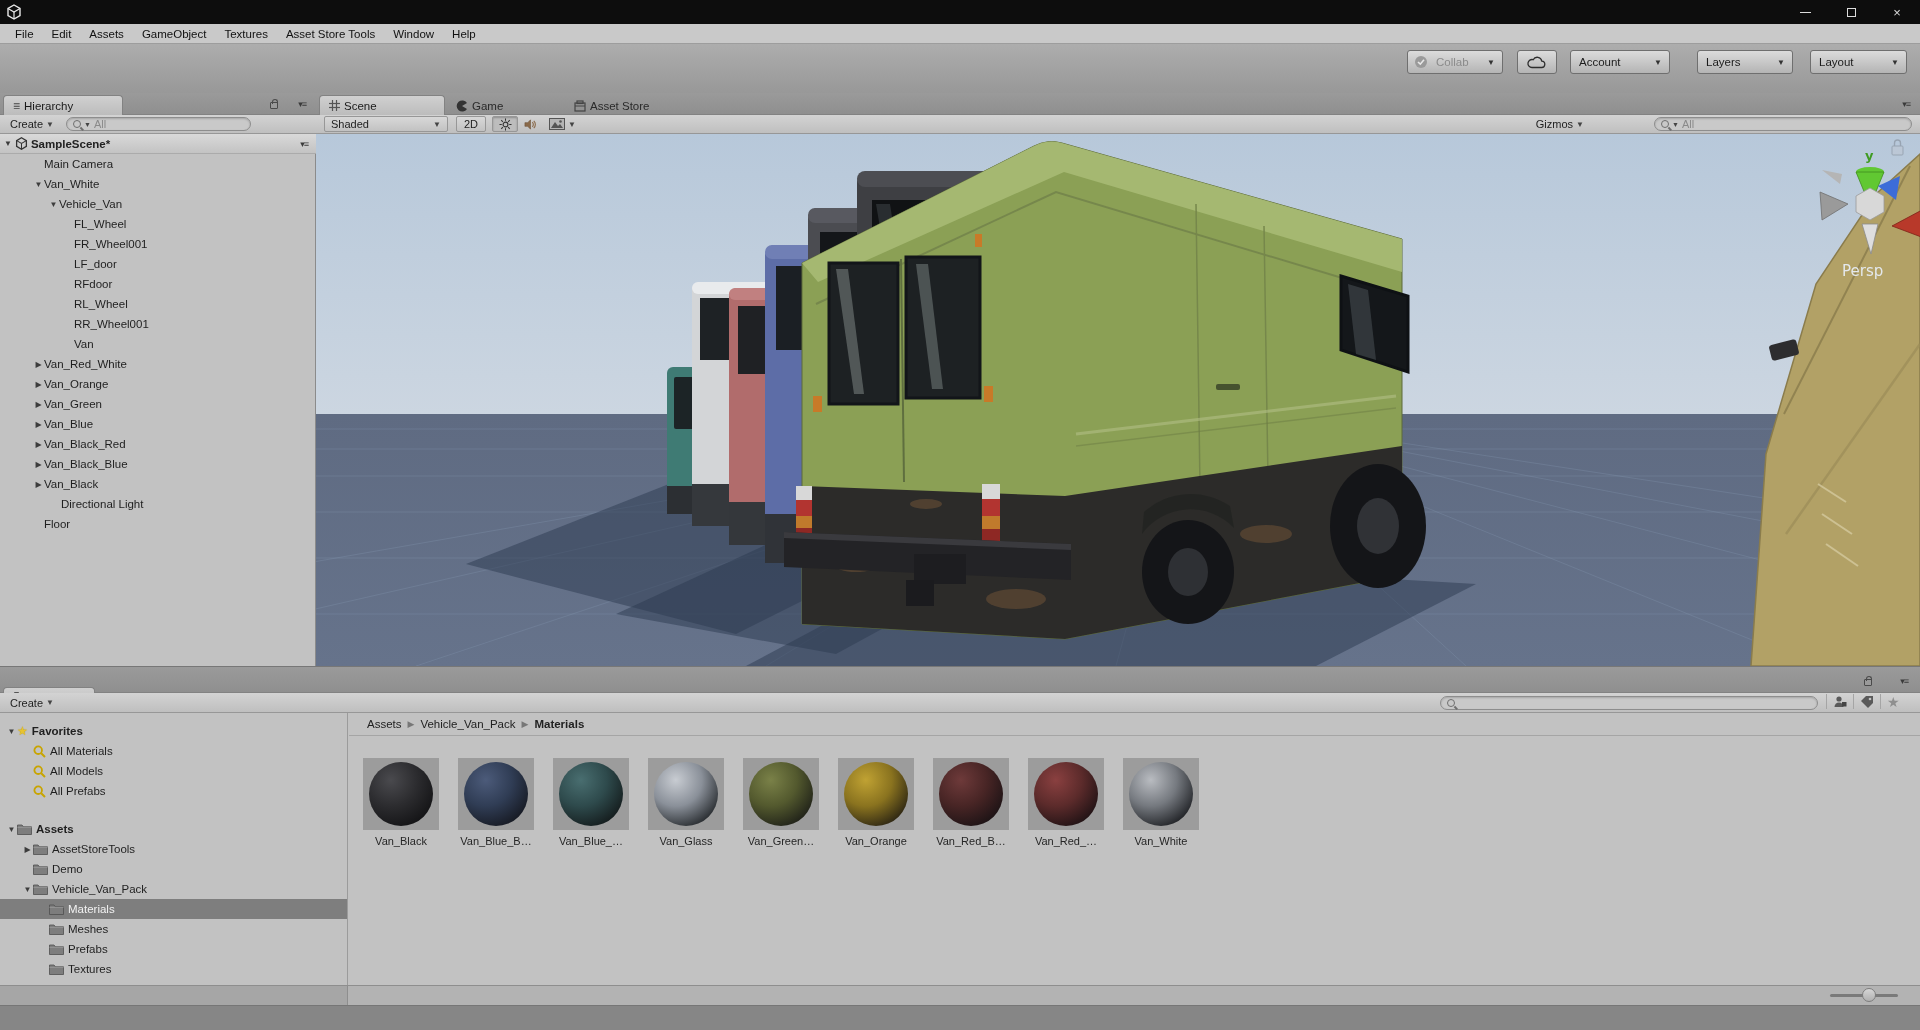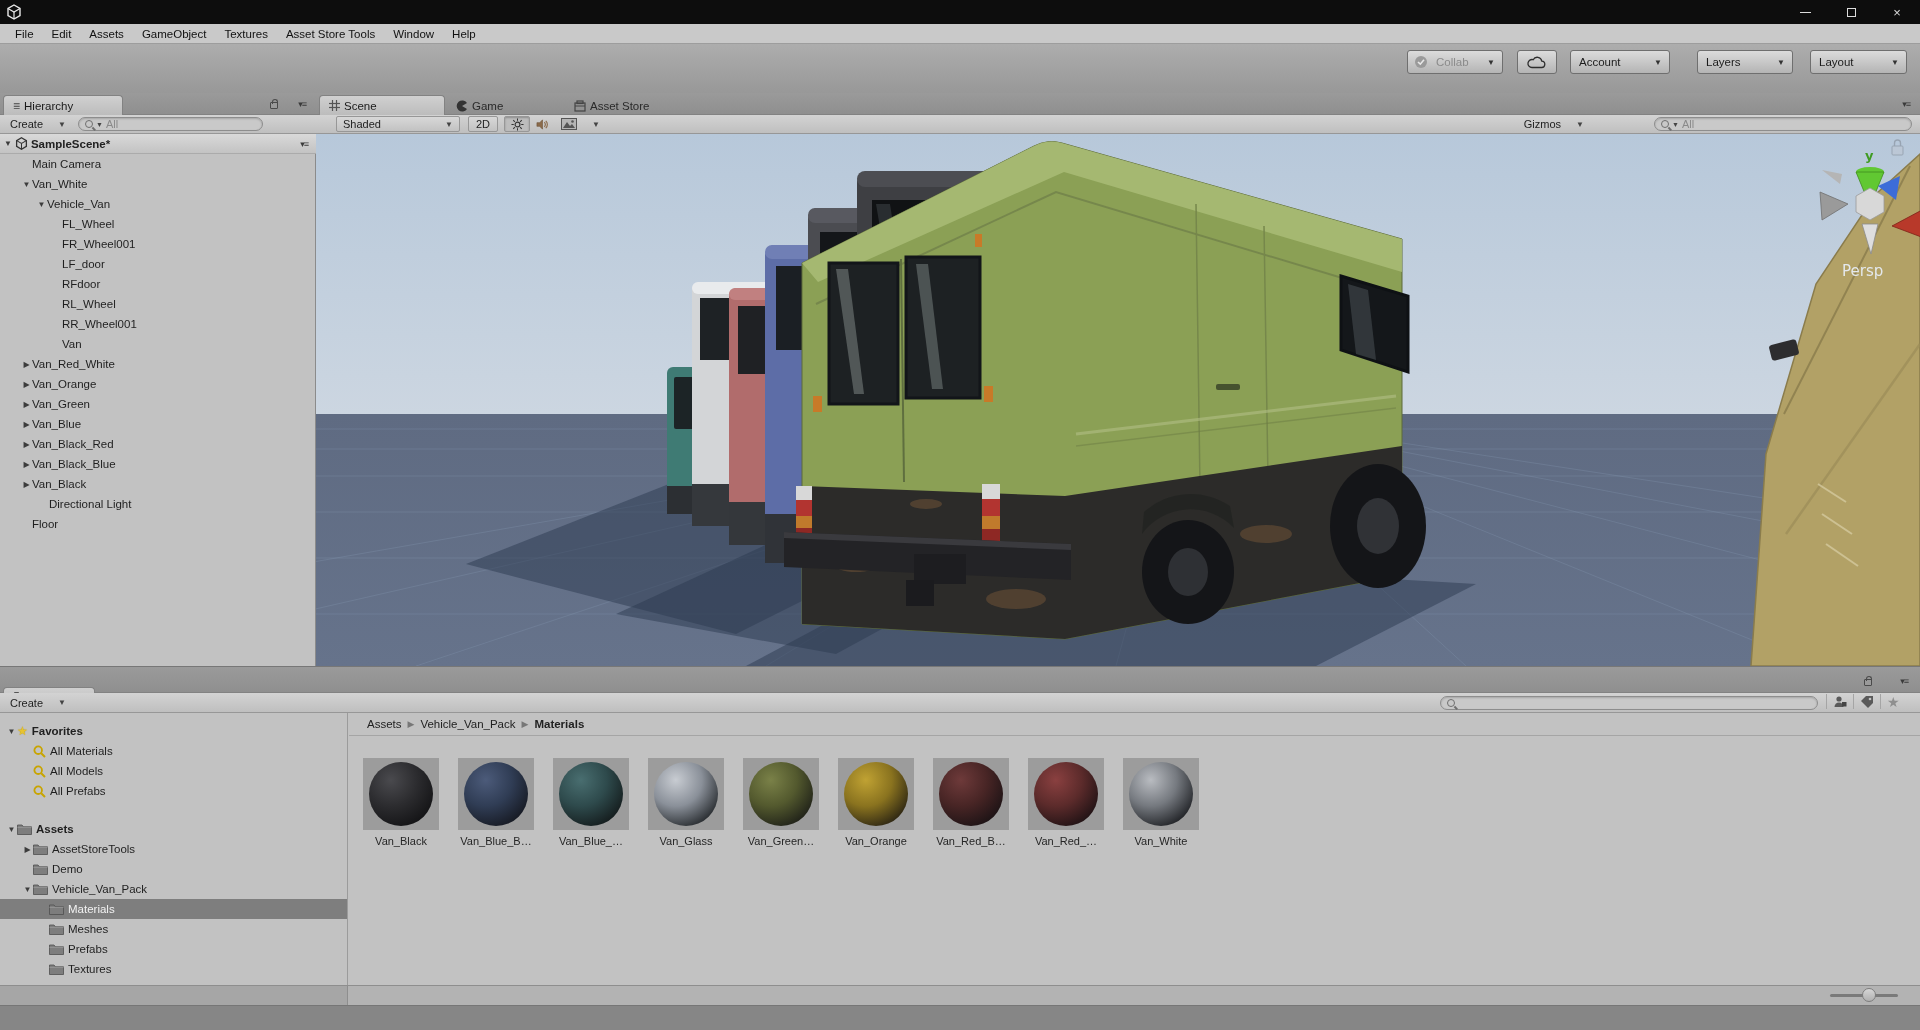--- a/index.html
+++ b/index.html
@@ -34,35 +34,35 @@
   .drop-btn .lbl { padding:0 8px; flex:1; }
   .drop-btn .arrow { padding:0 7px 0 4px; font-size:8px; color:#333; }
   .collab { color:#8b8b8b; }
   .caret { font-size:8px; color:#444; }
 
   
   .tabbar { position:absolute; background:linear-gradient(#9a9a9a,#8f8f8f); border-bottom:1px solid #828282; }
   .tab { position:absolute; top:2px; height:20px; background:linear-gradient(#d0d0d0,#bcbcbc); border:1px solid #828282; border-bottom:none; border-radius:4px 4px 0 0; display:flex; align-items:center; gap:4px; padding:0 9px; font-size:11.5px; color:#1a1a1a; }
   .tab-flat { position:absolute; top:4px; height:18px; display:flex; align-items:center; gap:4px; font-size:11.5px; color:#2a2a2a; }
   .subtoolbar { position:absolute; background:linear-gradient(#d3d3d3,#bfbfbf); border-bottom:1px solid #979797; display:flex; align-items:center; }
-  .mini-btn { height:15px; display:flex; align-items:center; gap:15px; padding:0 6px; font-size:11px; color:#1e1e1e;text-align:center; }
+  .mini-btn { height:15px; display:flex; align-items:center; gap:3px; padding:0 6px; font-size:11px; color:#1e1e1e;text-align:center; }
   .mini-drop { border:1px solid #979797; border-radius:2px; background:linear-gradient(#d8d8d8,#c2c2c2); height:16px; display:flex; align-items:center; font-size:11px; }
   .searchpill { height:14px; border:1px solid #8d8d8d; border-radius:8px; background:#c9c9c9; box-shadow:inset 0 1px 2px rgba(0,0,0,.18); display:flex; align-items:center; padding:0 6px; gap:3px; }
   .searchpill input { border:none; background:transparent; outline:none; font-size:11px; color:#444; width:100%; font-family:inherit; }
   .searchpill input::placeholder { color:#8a8a8a; }
   .loupe { width:8px; height:8px; border:1.4px solid #6f6f6f; border-radius:50%; position:relative; flex:none; }
   .loupe::after { content:""; position:absolute; width:4px; height:1.5px; background:#6f6f6f; transform:rotate(45deg); left:6px; top:7px; }
   .panel-menu { font-size:9px; color:#3a3a3a; letter-spacing:-1px; }
 
   
   .hierarchy { position:absolute; left:0; top:93px; width:316px; height:573px; background:#c2c2c2; border-right:1px solid #8b8b8b; }
   .hier-tabbar { left:0; top:0; width:316px; height:22px; }
   .hier-toolbar { left:0; top:22px; width:316px; height:19px; }
   .scene-header { position:absolute; left:0; top:41px; width:316px; height:20px; background:linear-gradient(#d9d9d9,#c3c3c3); border-bottom:1px solid #ababab; display:flex; align-items:center; gap:3px; padding-left:4px; font-weight:bold; font-size:11.5px; }
-  .tree { position:absolute; left:0; top:61px; width:316px; bottom:0; overflow:hidden; }
+  .tree { position:absolute; left:12px; top:61px; width:316px; bottom:0; overflow:hidden; }
   .trow { height:20px; display:flex; align-items:center; font-size:11.5px; color:#1f1f1f; position:relative; }
   .trow .disc { width:11px; font-size:8px; color:#3c3c3c; text-align:center; flex:none; }
   .trow.selected { background:#7e7e7e; color:#f1f1f1; }
   .trow.bold { font-weight:bold; }
   .trow .ticon { margin-right:4px; flex:none; display:inline-flex; }
   .spacer-row { height:18px; }
   .star-ic { color:#e7c32f; font-size:12px; text-shadow:0 0 1px #a88a00; }
 
   
   .sceneview { position:absolute; left:316px; top:93px; width:1604px; height:573px; background:#c2c2c2; }
@@ -386,21 +386,21 @@
         <svg width="12" height="12" viewBox="0 0 12 12">
             <rect x="1" y="3" width="10" height="8" fill="none" stroke="#444" stroke-width="1.2"></rect>
             <rect x="3" y="1" width="6" height="2.5" fill="none" stroke="#444" stroke-width="1.2"></rect>
             <line x1="1" y1="6" x2="11" y2="6" stroke="#444"></line>
           </svg>
         <span>Asset Store</span>
       </div>
       <span class="panel-menu" style="position:absolute; right:10px; top:6px">▾≡</span>
     </div>
     <div class="subtoolbar scene-toolbar">
-      <div class="mini-drop" style="width:124px; margin-left:20px; padding:0 6px; justify-content:space-between">
+      <div class="mini-drop" style="width:124px; margin-left:8px; padding:0 6px; justify-content:space-between">
         <span>Shaded</span>
           <span class="caret">▼</span>
       </div>
       <div class="mini-drop" style="width:30px; margin-left:8px; justify-content:center">
         <span>2D</span>
       </div>
       <div class="mini-drop" style="width:26px; margin-left:6px; justify-content:center; background:#bdbdbd; box-shadow:inset 0 1px 2px rgba(0,0,0,.25)">
         <svg width="13" height="13" viewBox="0 0 14 14">
             <circle cx="7" cy="7" r="2.6" fill="none" stroke="#333" stroke-width="1.2"></circle>
             <g stroke="#333" stroke-width="1.1">

